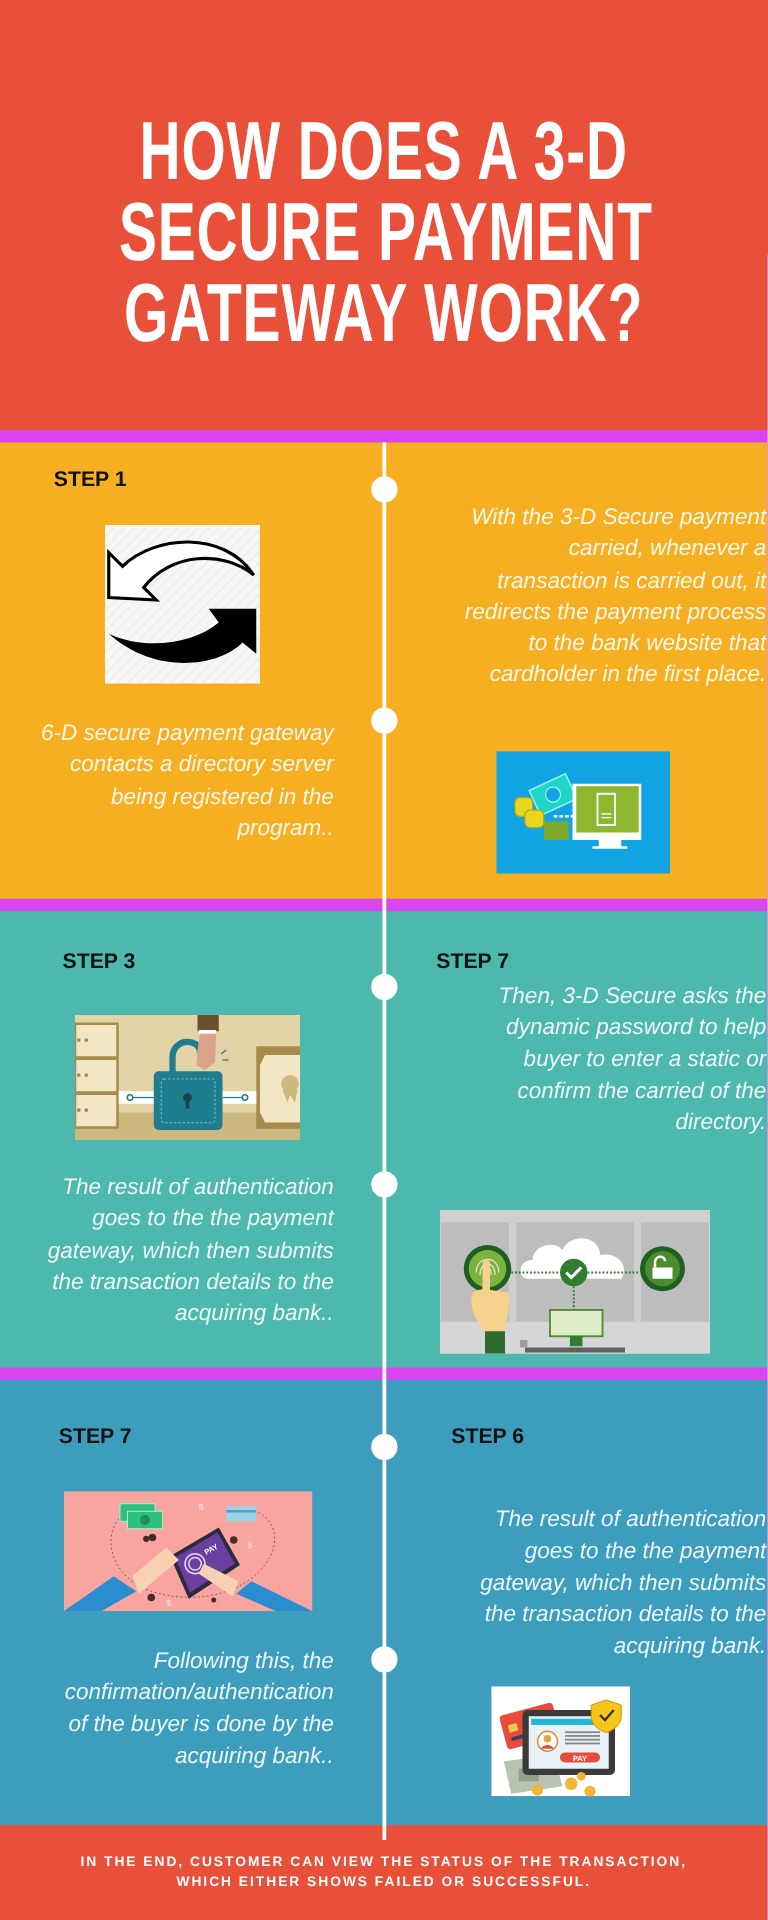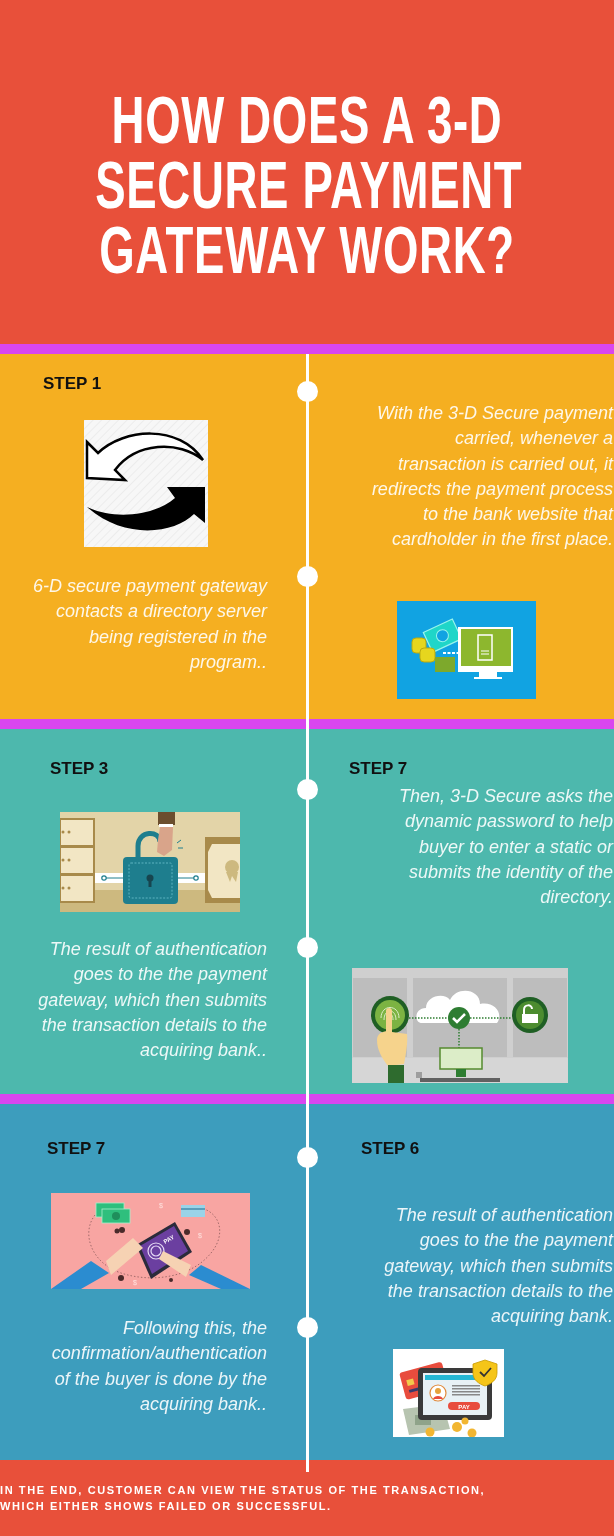--- a/index.html
+++ b/index.html
@@ -35,21 +35,21 @@
       font-family: "Liberation Sans", sans-serif; font-style: italic;
       font-size: 18px; line-height: 25.3px; color: rgba(255,255,255,0.9);
     }
     .para div { white-space: nowrap; }
     .para.right { left: 0; width: 267px; text-align: right; }
     .para.left  { left: 343px; width: 270px; text-align: right; }
 
     .illus { position: absolute; display: block; }
 
     .footer-text {
-      position: absolute; left: 0; top: 1482px; width: 614px; 
+      position: absolute; left: 0; top: 1482px; width: 614px; text-align: center;
       font-family: "Liberation Sans", sans-serif; font-weight: 700;
       font-size: 11px; line-height: 16px; letter-spacing: 1.6px; color: #ffffff;
     }
     .footer-text div { white-space: nowrap; }
   </style>
 </head>
 <body>
 
 <div class="stage">
 
@@ -171,21 +171,21 @@
     <div>gateway, which then submits</div>
     <div>the transaction details to the</div>
     <div>acquiring bank..</div>
   </div>
 
   <div class="step-h" style="left:349px; top:759px">STEP 7</div>
   <div class="para left" style="top:784px">
     <div>Then, 3-D Secure asks the</div>
     <div>dynamic password to help</div>
     <div>buyer to enter a static or</div>
-    <div>submits the identity of the</div>
+    <div>confirm the carried of the</div>
     <div>directory.</div>
   </div>
   <svg class="illus" style="left:352px; top:968px" width="216" height="115" viewBox="0 0 216 115">
     <rect width="216" height="115" fill="#CFCFCF"></rect>
     <rect x="1" y="10" width="54" height="79" fill="#BDBDBD"></rect>
     <rect x="61" y="10" width="94" height="79" fill="#BDBDBD"></rect>
     <rect x="161" y="10" width="54" height="79" fill="#BDBDBD"></rect>
     <rect x="0" y="90" width="216" height="25" fill="#D6D6D6"></rect>
 
     <path d="M70,55 C62,55 62,40 74,40 C74,28 92,24 98,32 C104,18 128,20 128,36 C142,33 152,45 145,55 Z" fill="#ffffff"></path>

